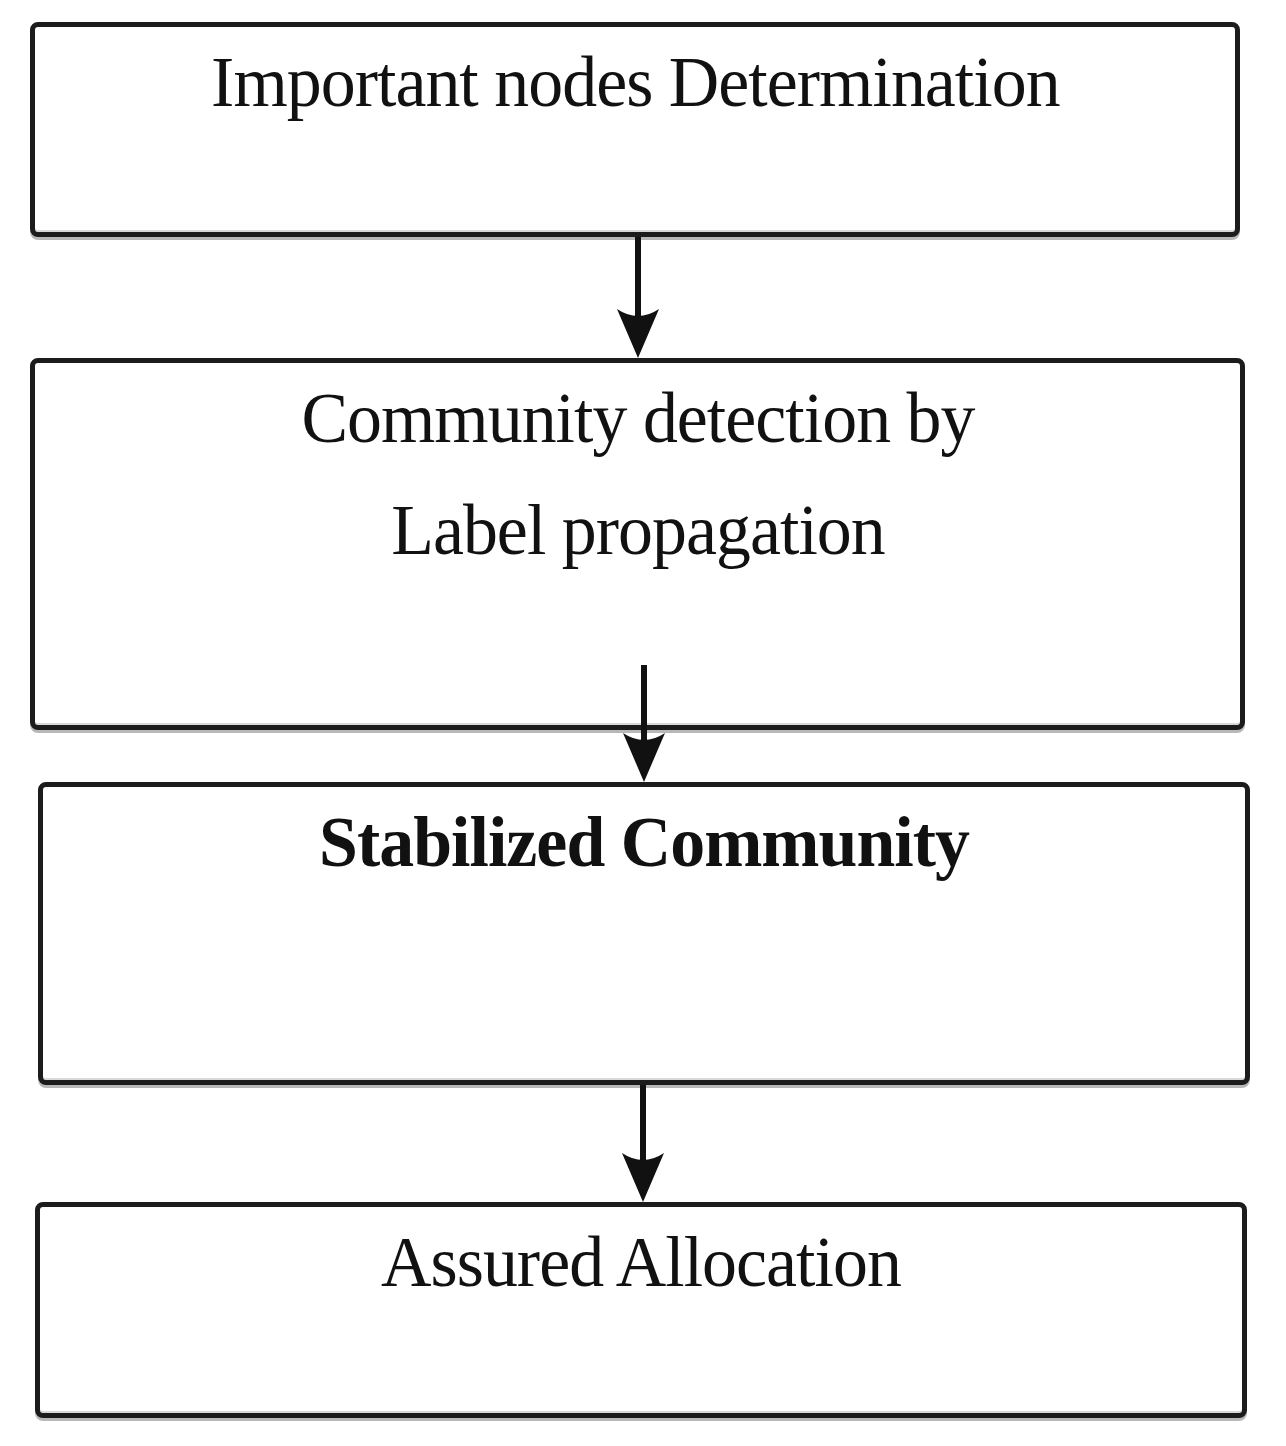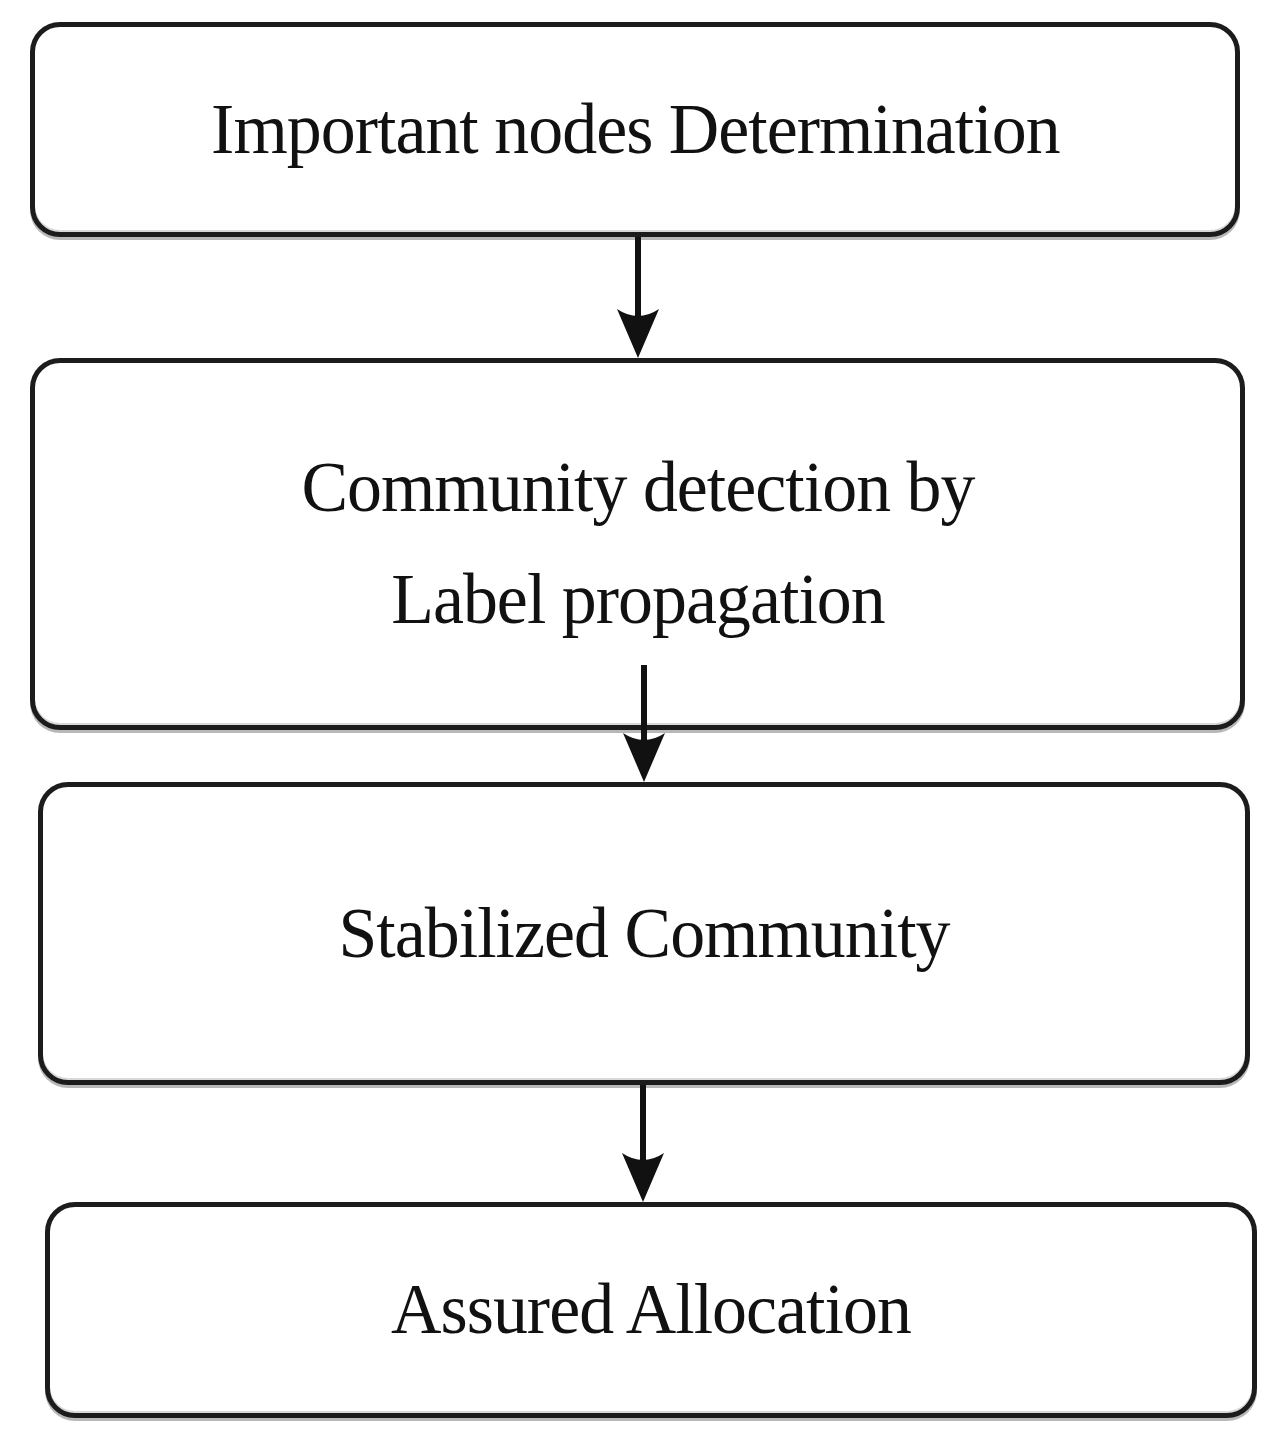--- a/index.html
+++ b/index.html
@@ -18,46 +18,45 @@
     width:1286px;
     height:1446px;
     background:var(--bg-color);
     overflow:hidden;
     font-family:"Liberation Serif","DejaVu Serif",serif;
   }
   .node{
     position:absolute;
     box-sizing:border-box;
     border:5px solid var(--border-color);
-    border-radius:30px;
+    border-radius:8px;
     background:var(--bg-color);
     display:flex;
-    align-items:center;
     justify-content:center;
     box-shadow:0 3px 0 rgba(0,0,0,0.28), inset 0 -2px 0 rgba(0,0,0,0.15);
   }
   .node-label{
     font-size:72px;
     line-height:1.55;
     color:var(--text-color);
     text-align:center;
     white-space:pre-line;
     letter-spacing:-1px;
     transform:scaleX(0.97);
     padding:0 20px;
   }
   .arrow{
     position:absolute;
     display:block;
   }
   
   .node-1{left:30px;  top:22px;   width:1210px; height:215px;}
   .node-2{left:30px;  top:358px;  width:1215px; height:372px;}
-  .node-3{left:38px;  top:782px;  width:1212px; height:303px;}
-  .node-4{left:45px;  top:1202px; width:1212px; height:216px;}
+  .node-3{left:38px;  top:782px;  width:1212px; height:303px;font-weight:bold;}
+  .node-4{left:35px;  top:1202px; width:1212px; height:216px;}
   .arrow-1{left:612px; top:237px;  width:52px; height:121px;}
   .arrow-2{left:618px; top:665px;  width:52px; height:117px;}
   .arrow-3{left:617px; top:1085px; width:52px; height:117px;}
 </style>
 </head>
 <body>
 
 <div class="canvas">
 
   <div class="node node-1">

